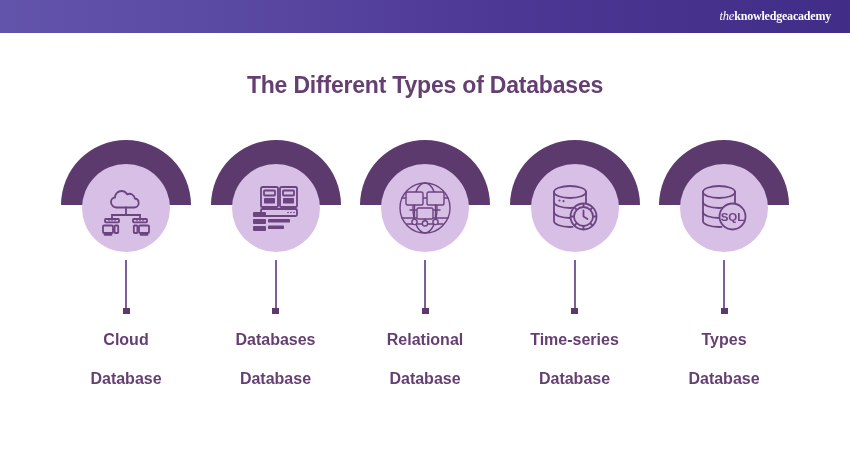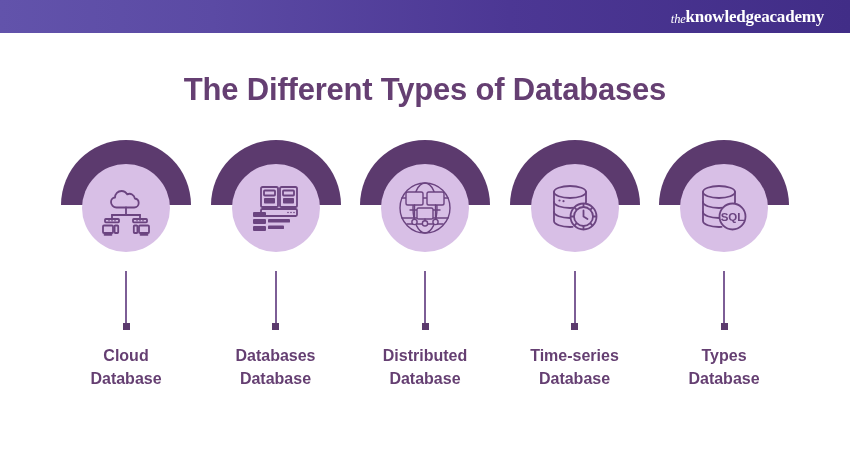--- a/index.html
+++ b/index.html
@@ -11,44 +11,44 @@
     position:relative;
   }
 
   
   .header{
     position:absolute;left:0;top:0;width:850px;height:33px;
     background:linear-gradient(90deg,#6253ab 0%,#5b4aa4 25%,#4c3794 60%,#412d87 100%);
     display:flex;align-items:center;justify-content:flex-end;
   }
   .logo{
-    margin-right:26px;
+    margin-right:19px;
     color:#ffffff;
     font-family:"Liberation Serif", serif;
     font-size:17px;
     letter-spacing:-0.2px;
     white-space:nowrap;
-    display:flex;align-items:flex-end;
+    display:flex;align-items:center;
   }
   .logo .the{
     font-style:italic;
     font-size:12.5px;
     font-weight:400;
   }
   .logo .ka{
     font-weight:700;
-    font-size:17px;
+    font-size:12px;
   }
 
   
   .title{
     position:absolute;left:0;top:72px;width:850px;
     text-align:center;
     color:#653f72;
-    font-size:31px;
+    font-size:23px;
     font-weight:700;
     letter-spacing:-0.2px;
   }
 
   
   .row{
     position:absolute;left:0;top:140px;width:850px;height:250px;
     display:flex;
     justify-content:space-between;
     padding:0 58px;
@@ -89,21 +89,21 @@
     margin-top:-1px;
   }
   .label{
     margin-top:14px;
     text-align:center;
     color:#653f72;
     font-size:16px;
     font-weight:600;
     line-height:1.45;
   }
-  .label .l2{display:block;}
+  .label .l2{display:block;margin-top:16px;}
 </style>
 </head>
 <body>
 
 <div class="header">
   <div class="logo">
     <span class="the">the</span>
       <span class="ka">knowledgeacademy</span>
   </div>
 </div>
@@ -203,21 +203,21 @@
             <circle cx="19.5" cy="44" r="2.6" fill="#d8bfe6"></circle>
             <circle cx="30" cy="45.4" r="2.6" fill="#d8bfe6"></circle>
             <circle cx="40.5" cy="44" r="2.6" fill="#d8bfe6"></circle>
           </svg>
         </span>
       </div>
     </div>
     <div class="connector"></div>
     <div class="dot"></div>
     <div class="label">
-      <span>Distributed</span>
+      <span>Relational</span>
       <span class="l2">Database</span>
     </div>
   </div>
 
   <div class="node">
     <div class="badge">
       <div class="dome"></div>
       <div class="disc">
         <span>
           <svg width="58" height="58" viewBox="0 0 58 58" fill="none" stroke="#6b4480" stroke-width="1.8" stroke-linecap="round" stroke-linejoin="round">

